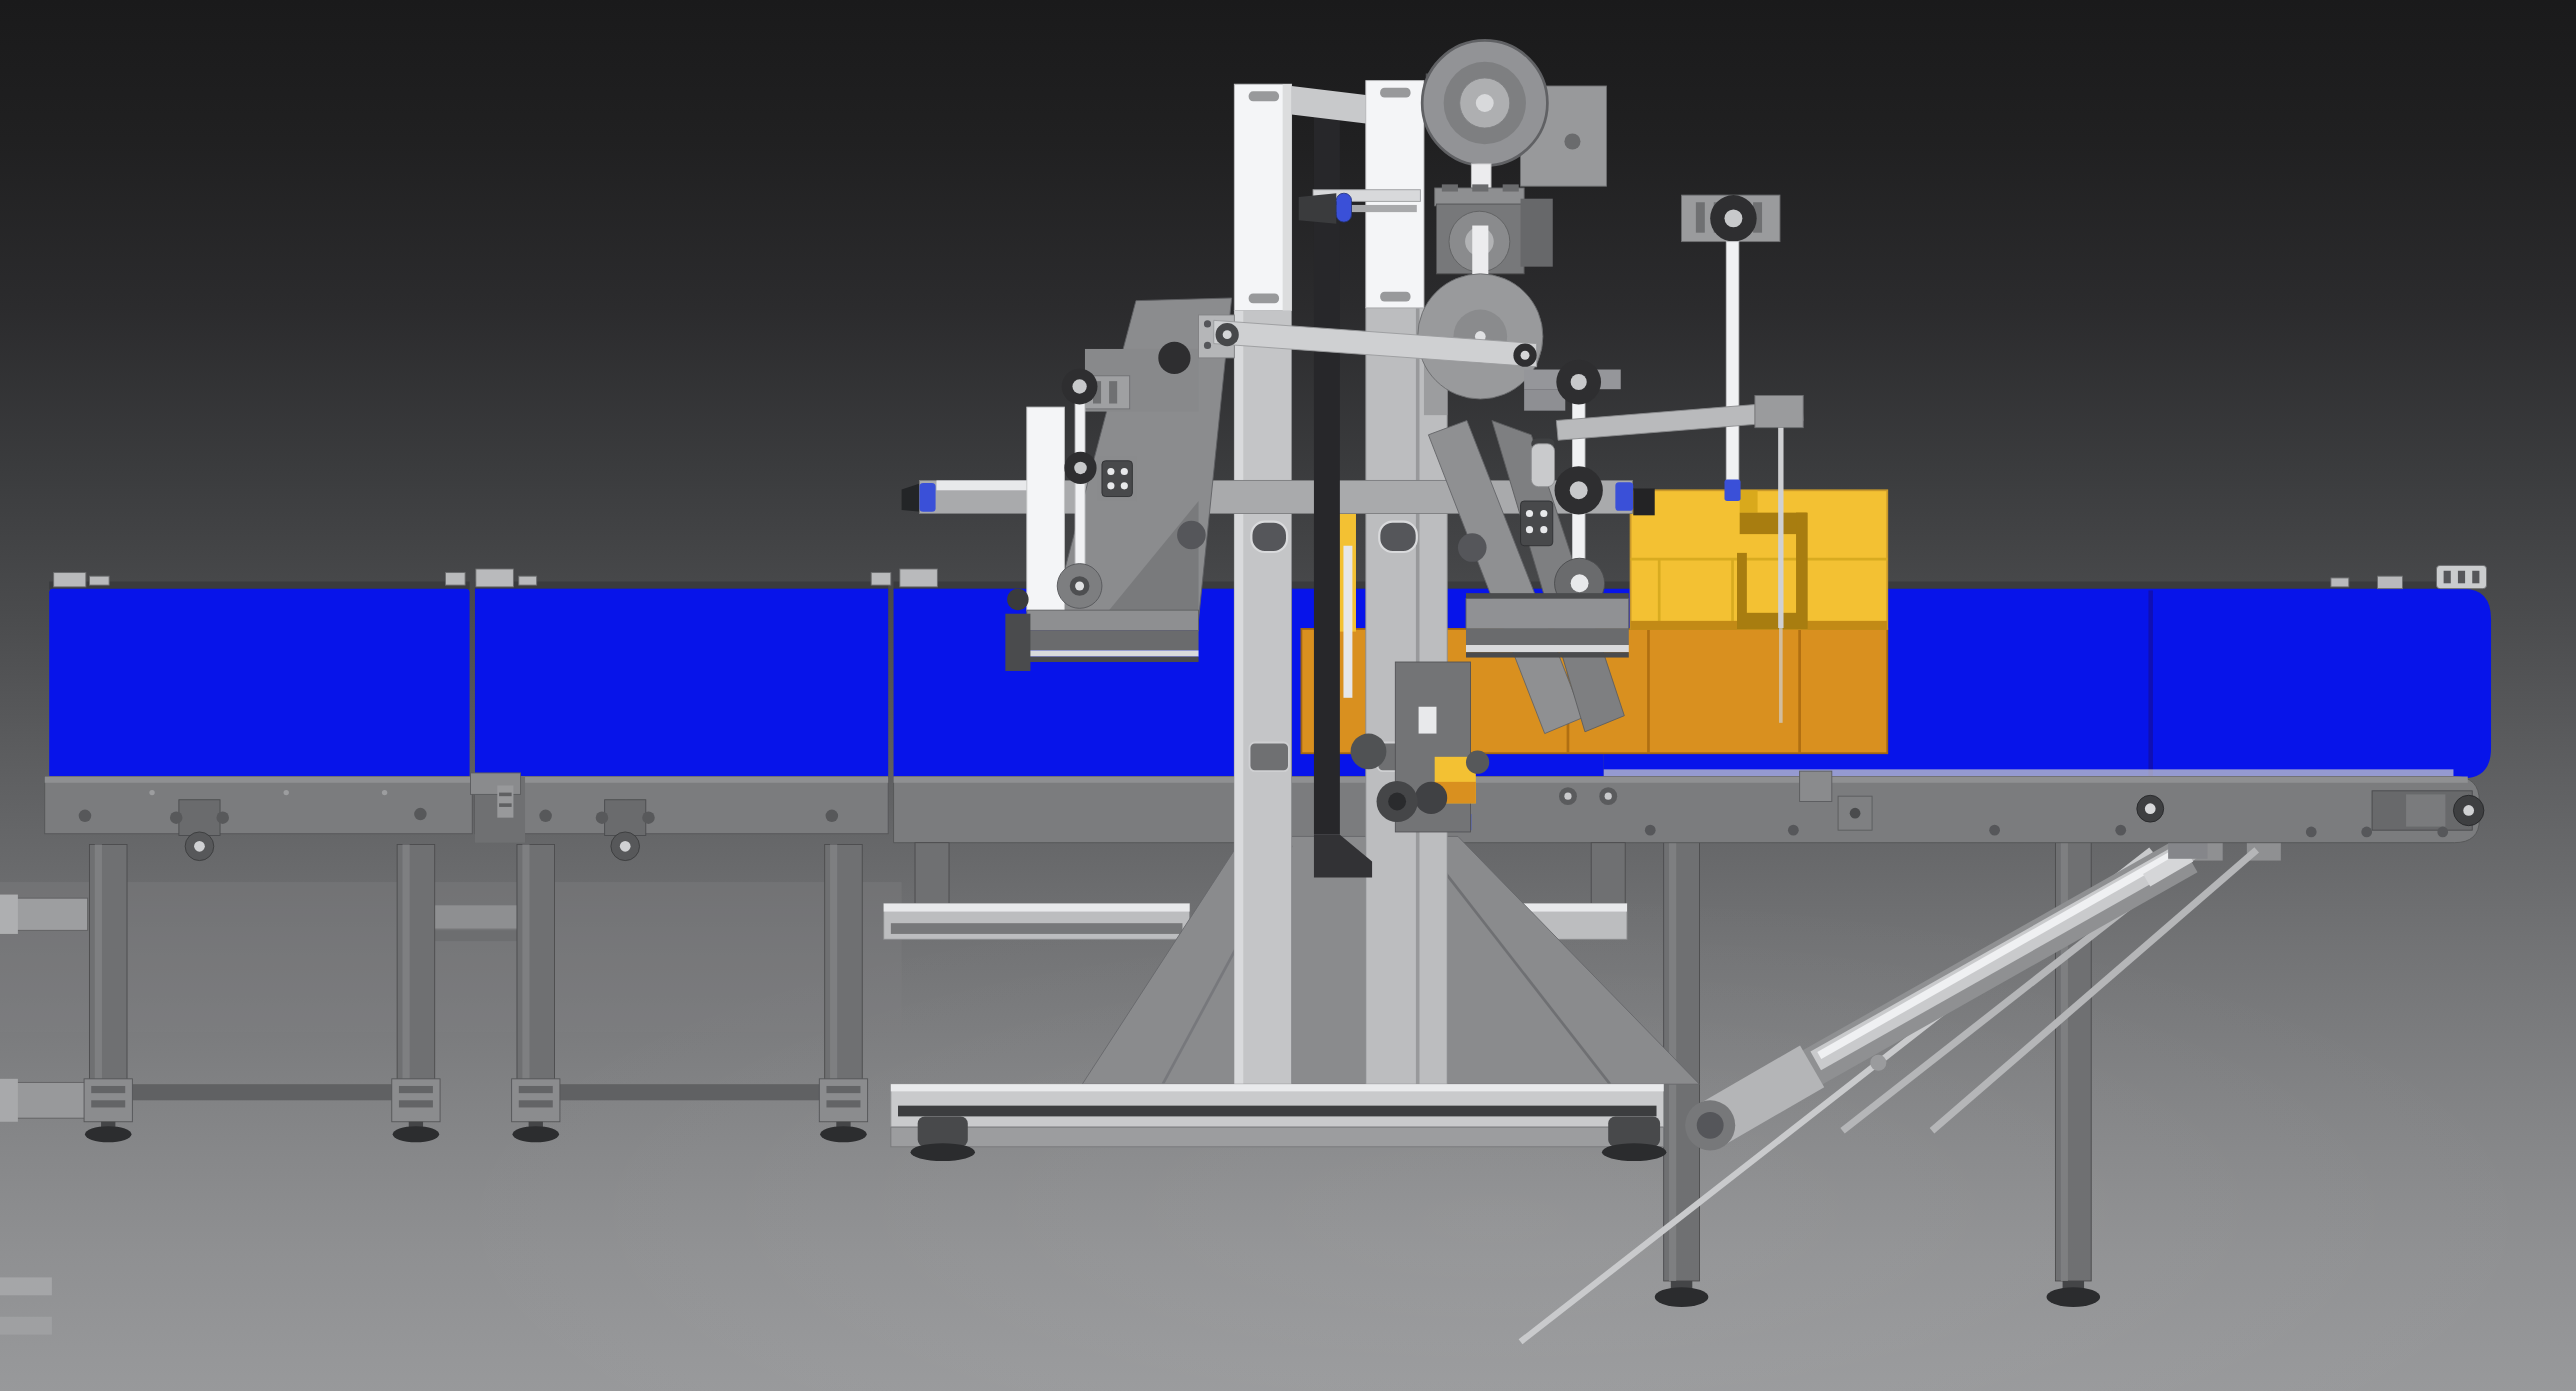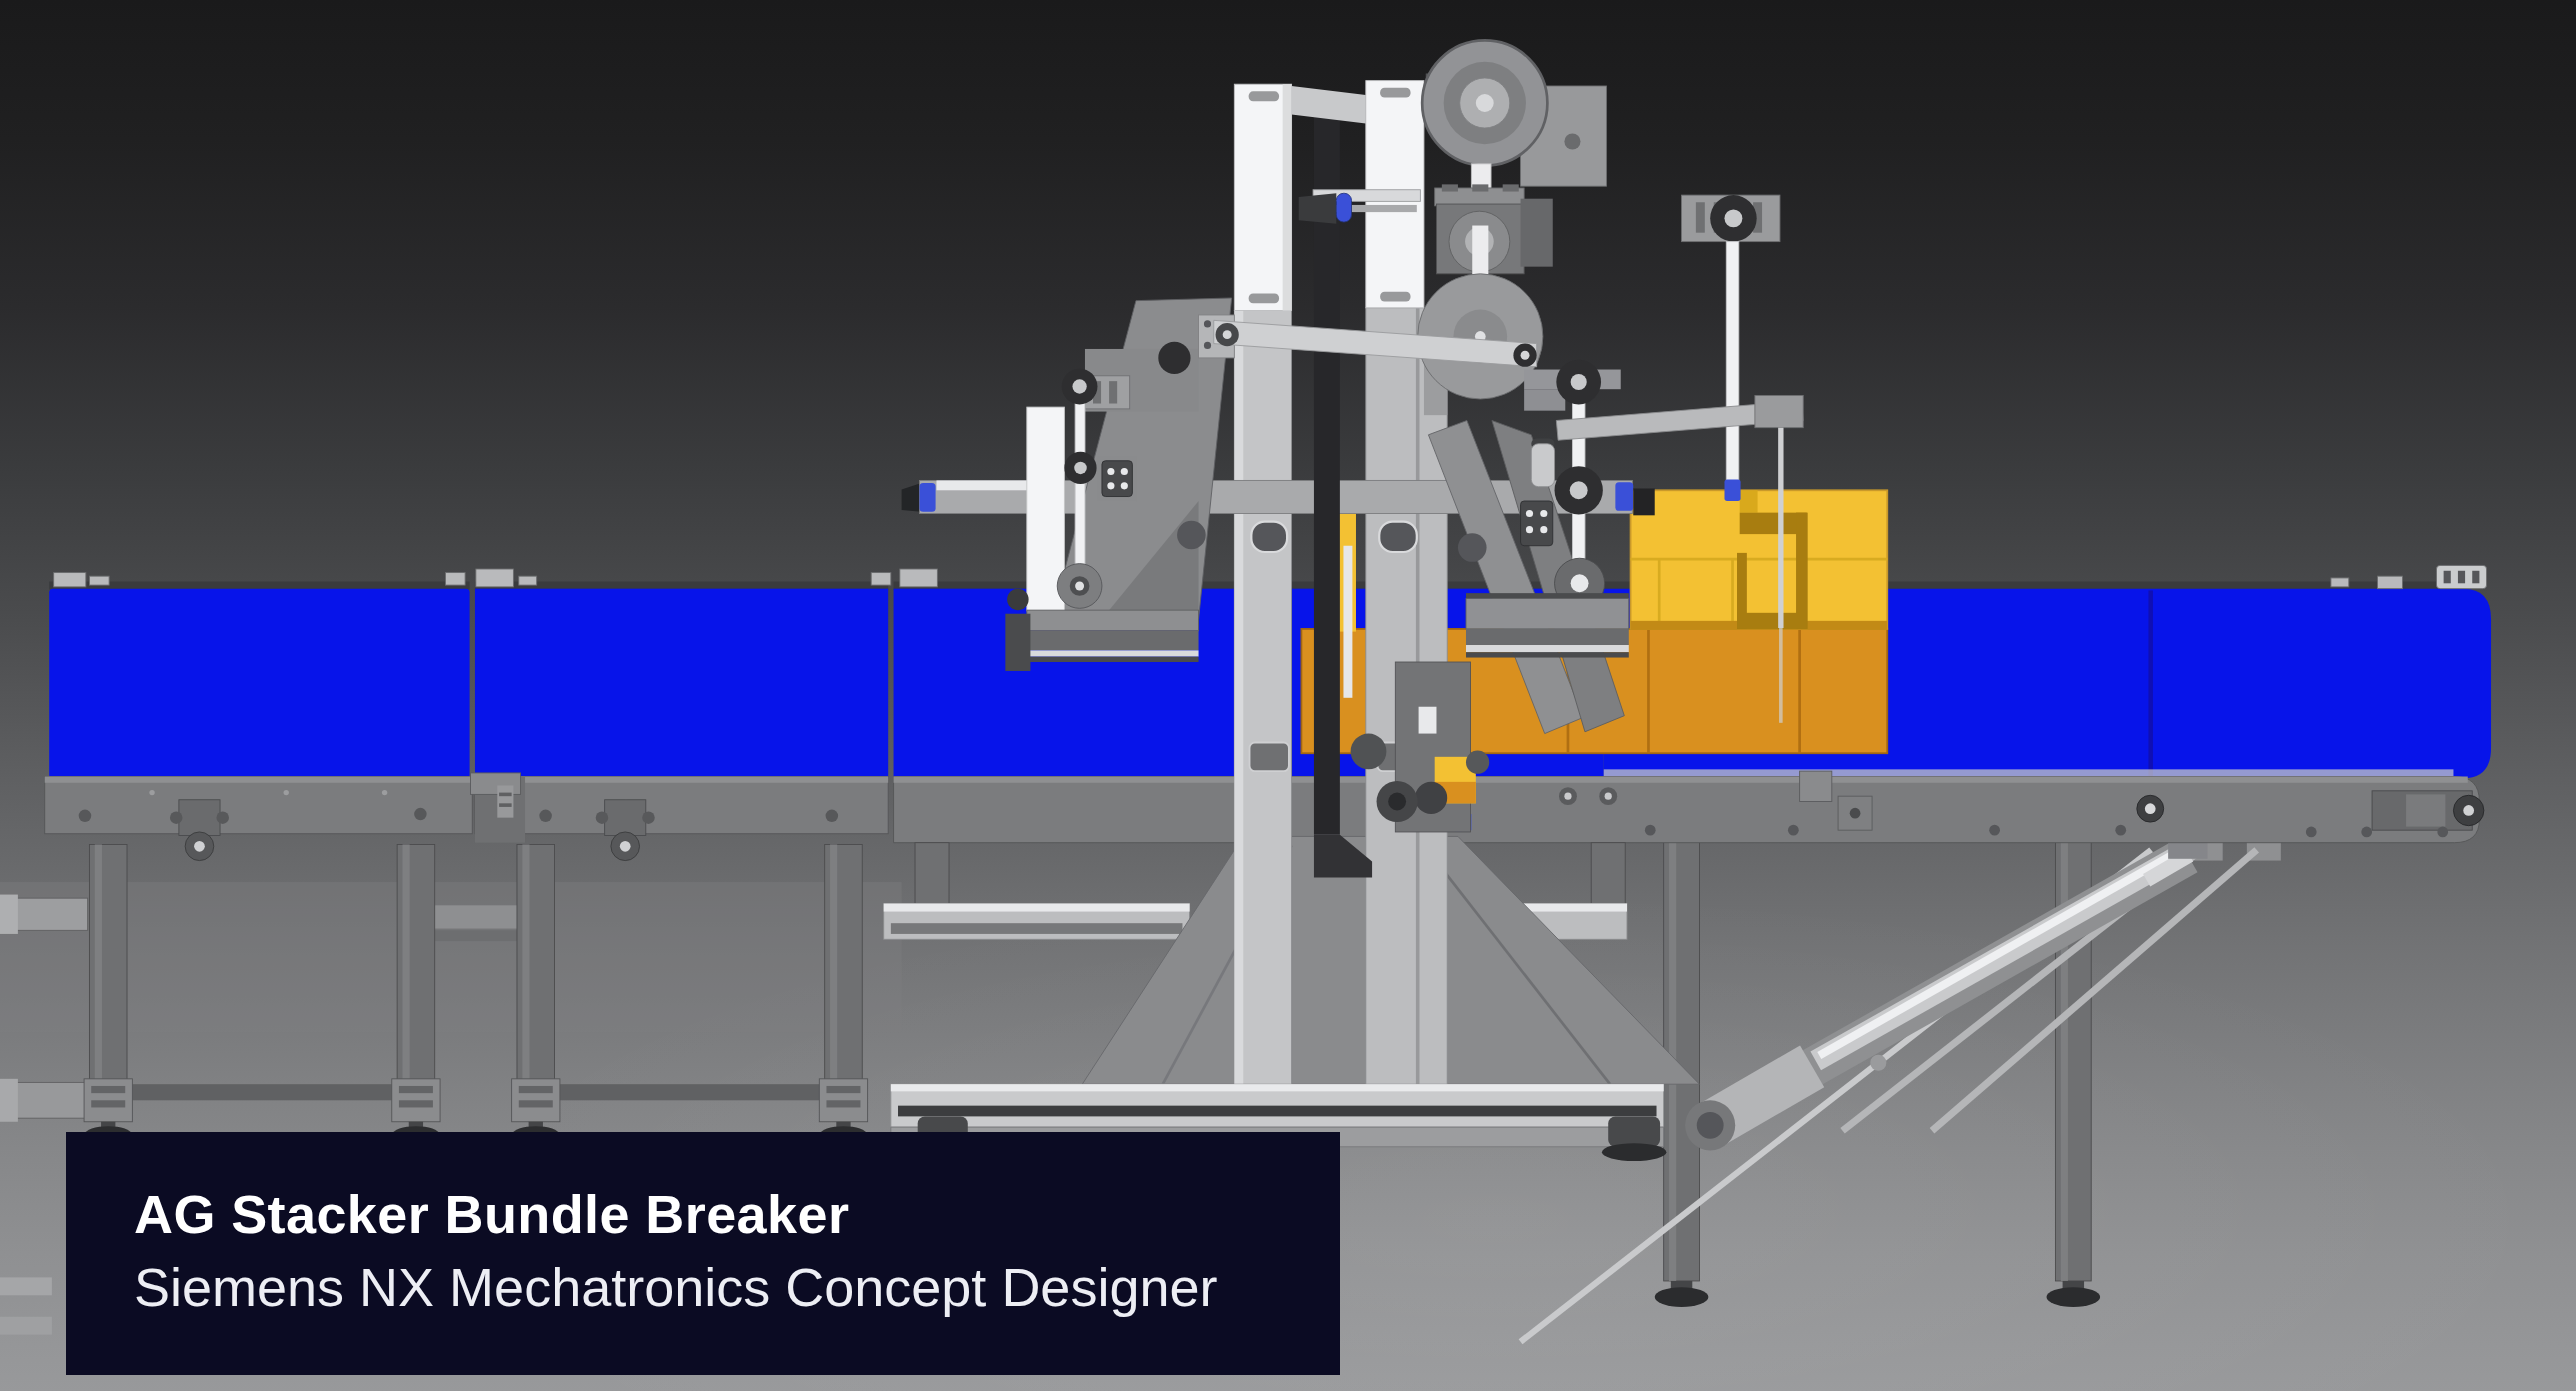--- a/index.html
+++ b/index.html
@@ -395,18 +395,14 @@
         <rect x="1586" y="790" width="20" height="30" fill="#e8e9eb"></rect>
         <circle cx="1530" cy="840" r="20" fill="#505254"></circle>
         <circle cx="1600" cy="892" r="18" fill="#404144"></circle>
         <circle cx="1652" cy="852" r="13" fill="#56585a"></circle>
         <circle cx="1562" cy="896" r="23" fill="#454648"></circle>
           <circle cx="1562" cy="896" r="10" fill="#2a2b2d"></circle>
       </g>
     </g>
   </svg>
 
-  <div class="caption">
-    <div class="caption-title">AG Stacker Bundle Breaker</div>
-    <div class="caption-subtitle">Siemens NX Mechatronics Concept Designer</div>
-  </div>
 </div>
 
 
 </body></html>

